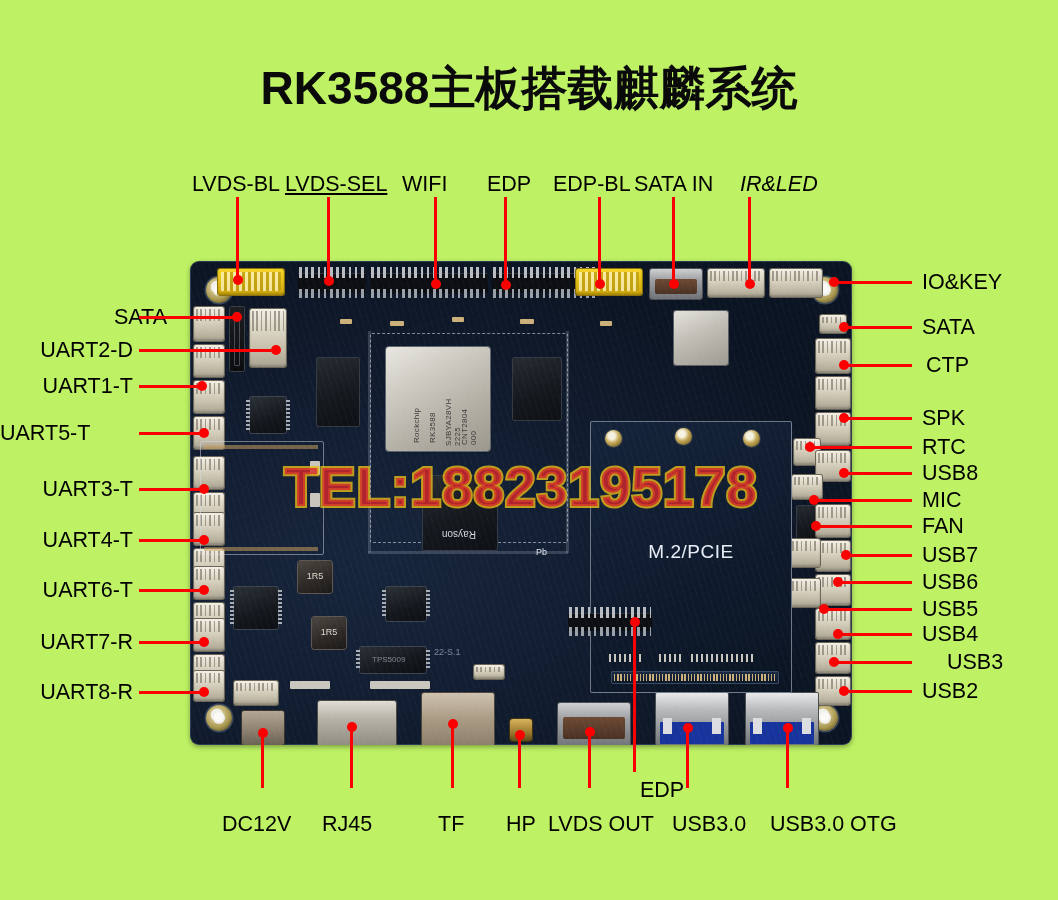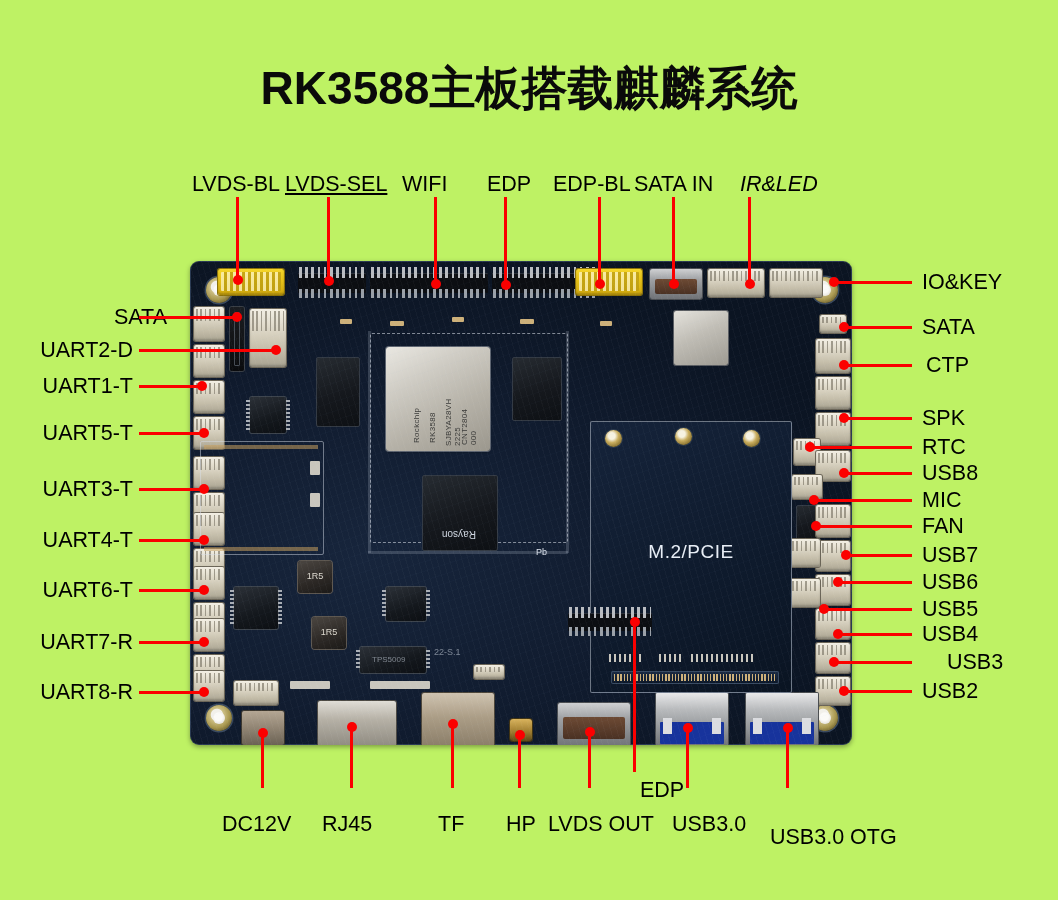--- a/index.html
+++ b/index.html
@@ -285,20 +285,21 @@
     <div class="pad" style="left:410px;top:60px;width:12px;height:5px"></div>
     <div class="padw" style="left:120px;top:200px;width:10px;height:14px"></div>
     <div class="padw" style="left:120px;top:232px;width:10px;height:14px"></div>
     <div class="padw" style="left:100px;top:420px;width:40px;height:8px"></div>
     <div class="padw" style="left:180px;top:420px;width:60px;height:8px"></div>
     <div class="trace" style="left:178px;top:290px;width:200px;height:3px"></div>
     <div class="trace" style="left:178px;top:70px;width:3px;height:222px"></div>
     <div class="trace" style="left:376px;top:70px;width:3px;height:222px"></div>
   </div>
 
+  <div class="wmk">TEL:18823195178</div>
 
   <div id="annotations">
       <div class="lab" style="left:192px;top:172px;">LVDS-BL</div>
       <div class="ln lnv" style="left:236px;top:197px;height:84px;"></div>
       <div class="dot" style="left:232.7px;top:275px;"></div>
       <div class="lab" style="left:285px;top:172px;text-decoration:underline;">LVDS-SEL</div>
       <div class="ln lnv" style="left:327px;top:197px;height:85px;"></div>
       <div class="dot" style="left:323.7px;top:276px;"></div>
       <div class="lab" style="left:402px;top:172px;">WIFI</div>
       <div class="ln lnv" style="left:434px;top:197px;height:88px;"></div>
@@ -317,21 +318,21 @@
       <div class="dot" style="left:744.7px;top:279px;"></div>
       <div class="lab" style="left: 0px; top: 305px; width: 167px; text-align: right;">SATA</div>
       <div class="ln lnh" style="left:139px;top:316px;width:98px;"></div>
       <div class="dot" style="left:232px;top:311.5px;"></div>
       <div class="lab" style="left: 0px; top: 338px; width: 133px; text-align: right;">UART2-D</div>
       <div class="ln lnh" style="left:139px;top:349px;width:137px;"></div>
       <div class="dot" style="left:271px;top:344.5px;"></div>
       <div class="lab" style="left: 0px; top: 374px; width: 133px; text-align: right;">UART1-T</div>
       <div class="ln lnh" style="left:139px;top:385px;width:63px;"></div>
       <div class="dot" style="left:197px;top:380.5px;"></div>
-      <div class="lab" style="left: 0px; top: 421px; width: 133px; text-align: right;">UART5-T</div>
+      <div class="lab" style="left: 0px; top: 421px; width: 133px; text-align: left;">UART5-T</div>
       <div class="ln lnh" style="left:139px;top:432px;width:65px;"></div>
       <div class="dot" style="left:199px;top:427.5px;"></div>
       <div class="lab" style="left: 0px; top: 477px; width: 133px; text-align: right;">UART3-T</div>
       <div class="ln lnh" style="left:139px;top:488px;width:65px;"></div>
       <div class="dot" style="left:199px;top:483.5px;"></div>
       <div class="lab" style="left: 0px; top: 528px; width: 133px; text-align: right;">UART4-T</div>
       <div class="ln lnh" style="left:139px;top:539px;width:65px;"></div>
       <div class="dot" style="left:199px;top:534.5px;"></div>
       <div class="lab" style="left: 0px; top: 578px; width: 133px; text-align: right;">UART6-T</div>
       <div class="ln lnh" style="left:139px;top:589px;width:65px;"></div>
@@ -395,21 +396,21 @@
       <div class="dot" style="left:447.7px;top:719px;"></div>
       <div class="lab" style="left:506px;top:812px;">HP</div>
       <div class="ln lnv" style="left:518px;top:733px;height:55px;"></div>
       <div class="dot" style="left:514.7px;top:730px;"></div>
       <div class="lab" style="left:548px;top:812px;">LVDS OUT</div>
       <div class="ln lnv" style="left:588px;top:730px;height:58px;"></div>
       <div class="dot" style="left:584.7px;top:727px;"></div>
       <div class="lab" style="left:672px;top:812px;">USB3.0</div>
       <div class="ln lnv" style="left:686px;top:726px;height:62px;"></div>
       <div class="dot" style="left:682.7px;top:723px;"></div>
-      <div class="lab" style="left:770px;top:812px;margin-top:13px;">USB3.0 OTG</div>
+      <div class="lab" style="left:770px;top:812px;">USB3.0 OTG</div>
       <div class="ln lnv" style="left:786px;top:726px;height:62px;"></div>
       <div class="dot" style="left:782.7px;top:723px;"></div>
       <div class="lab" style="left:640px;top:778px;">EDP</div>
       <div class="ln lnv" style="left:633px;top:620px;height:152px;"></div>
       <div class="dot" style="left:629.7px;top:617px;"></div>
     </div>
 
 </div>
 
 </body></html>

